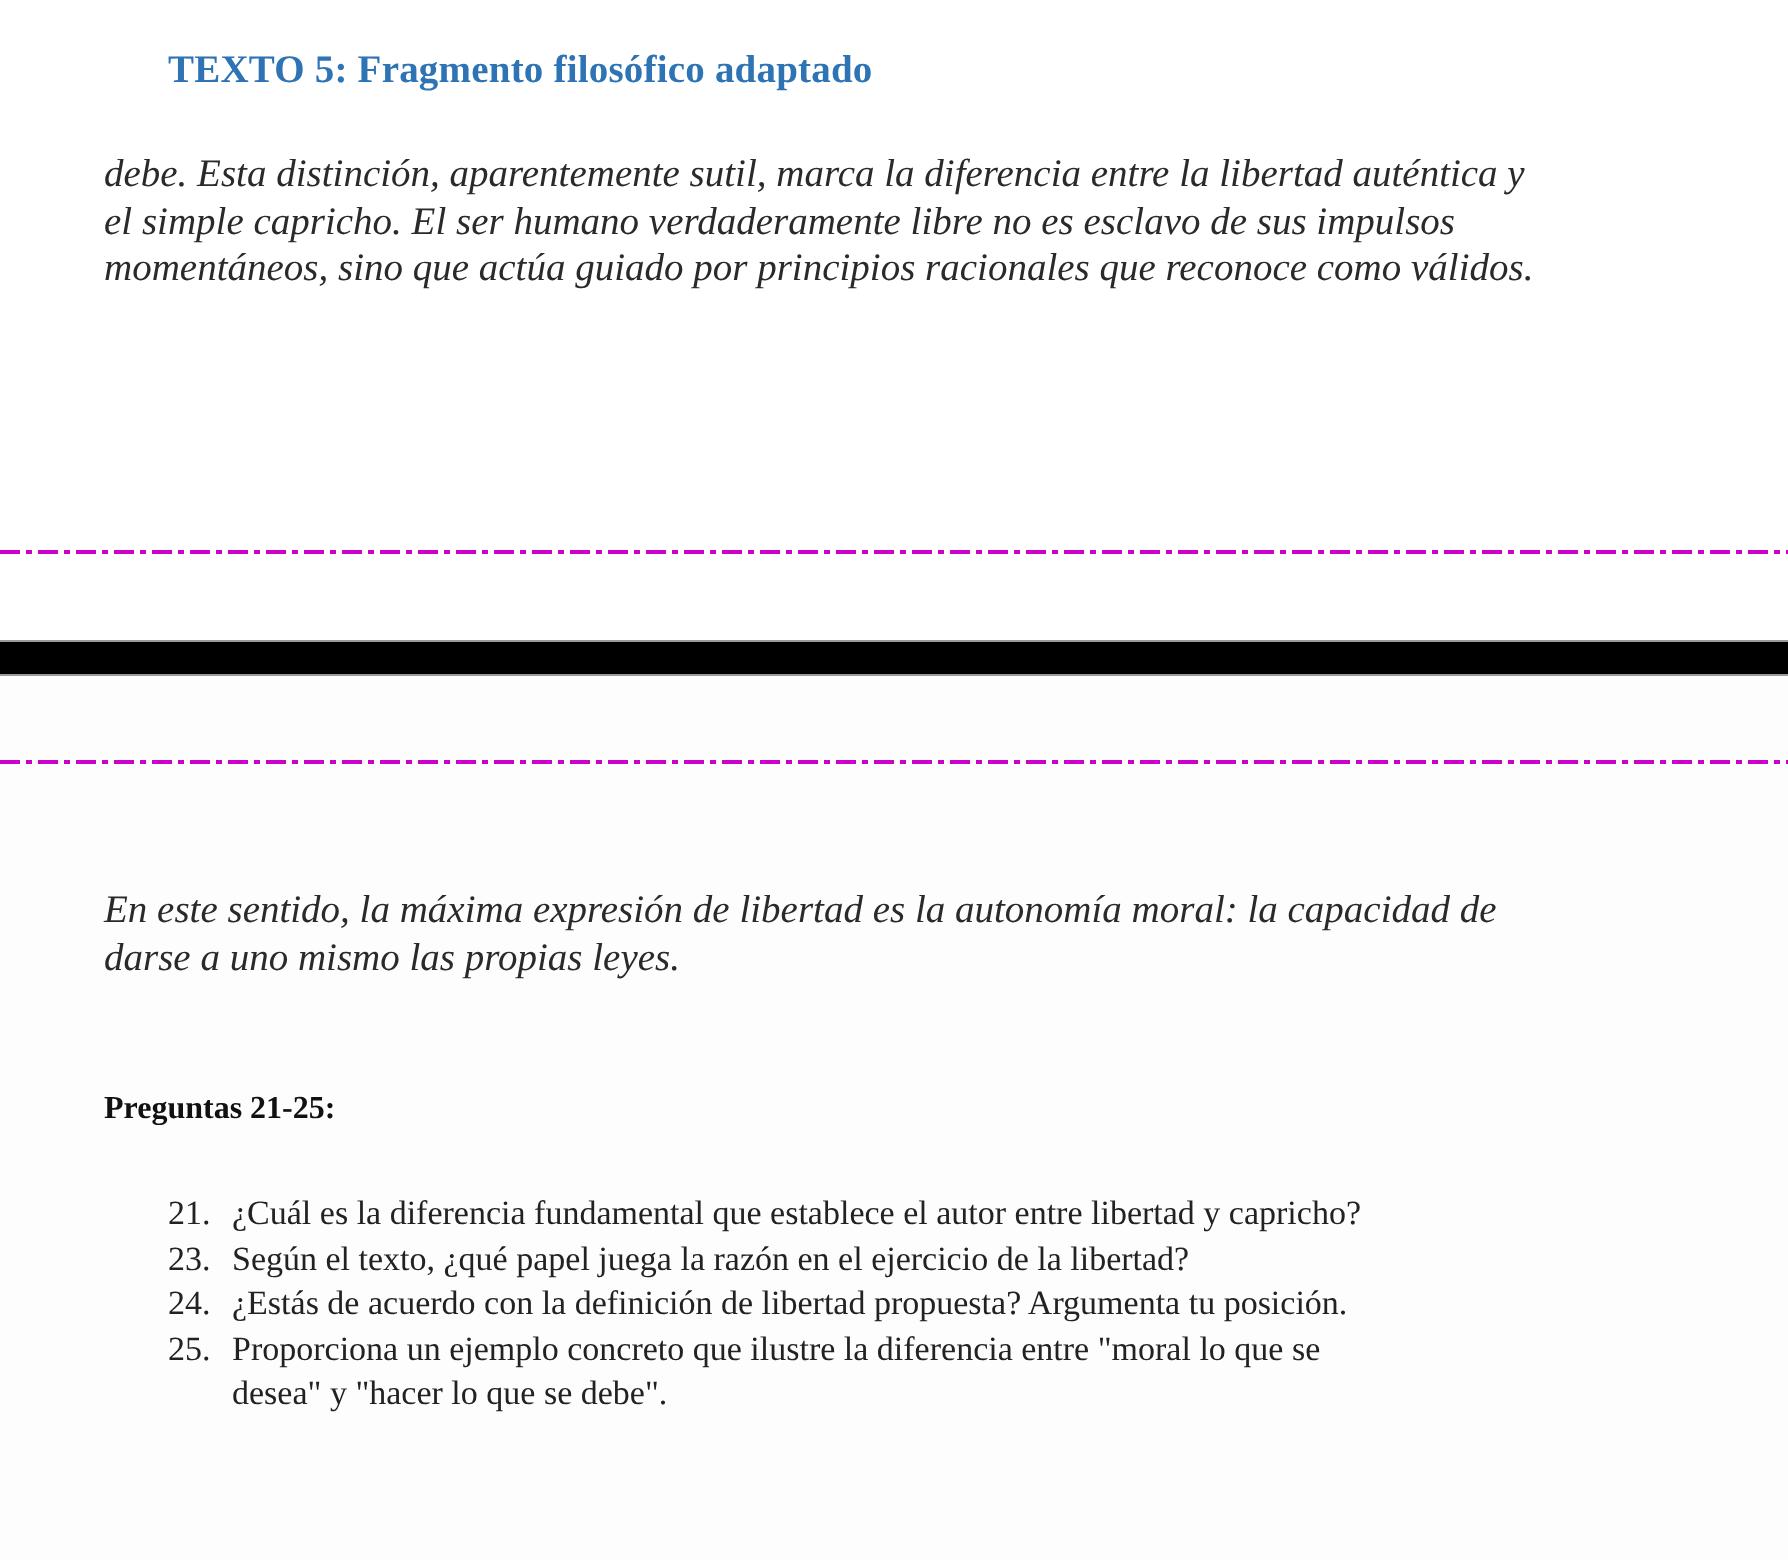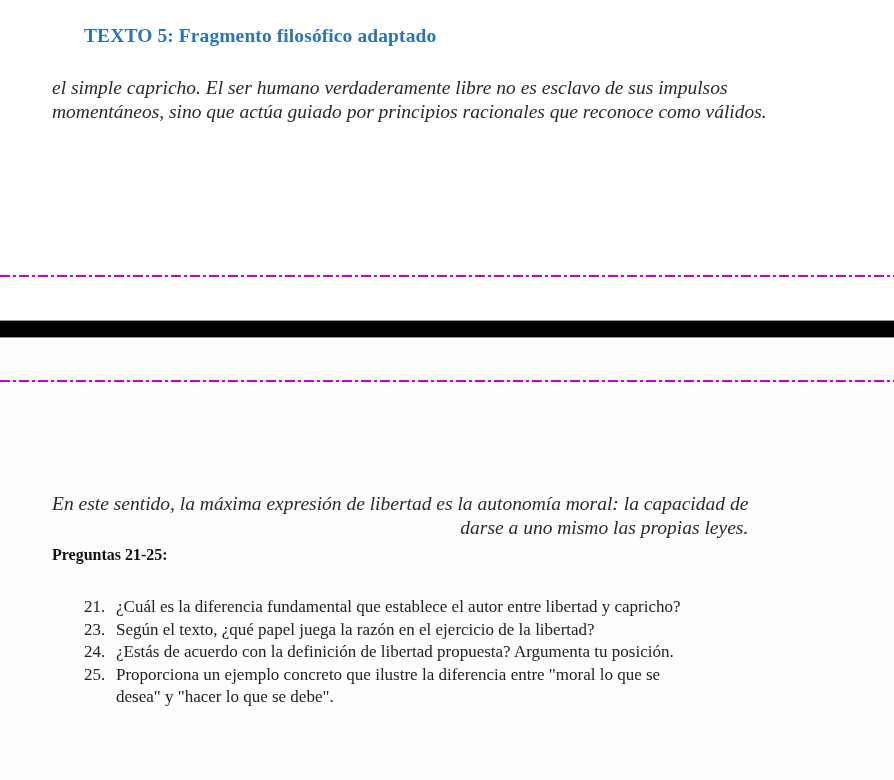--- a/index.html
+++ b/index.html
@@ -46,21 +46,21 @@
       font-style: italic;
       font-size: 19.5px;
       line-height: 23.5px;
       color: #2a2a2a;
     }
     .para .line {
       display: block;
       white-space: nowrap;
     }
     .para-1 { top: 76px; }
-    .para-2 { top: 492px; text-align: right; }
+    .para-2 { top: 444px; }
     .dash-line {
       position: absolute;
       left: 0;
       width: 894px;
       height: 2px;
       background-image: repeating-linear-gradient(
         to right,
         #CC00CC 0px, #CC00CC 10px,
         transparent 10px, transparent 13px,
         #CC00CC 13px, #CC00CC 16px,
@@ -116,20 +116,21 @@
   </style>
 </head>
 <body>
 
 <div class="page-top"></div>
 <div class="page-bottom"></div>
 
 <div class="title">TEXTO 5: Fragmento filosófico adaptado</div>
 
 <div class="para para-1">
+  <span class="line">debe. Esta distinción, aparentemente sutil, marca la diferencia entre la libertad auténtica y</span>
   <span class="line">el simple capricho. El ser humano verdaderamente libre no es esclavo de sus impulsos</span>
   <span class="line">momentáneos, sino que actúa guiado por principios racionales que reconoce como válidos.</span>
 </div>
 
 <div class="dash-line dash-1"></div>
 <div class="black-bar"></div>
 <div class="dash-line dash-2"></div>
 
 <div class="para para-2">
   <span class="line">En este sentido, la máxima expresión de libertad es la autonomía moral: la capacidad de</span>

